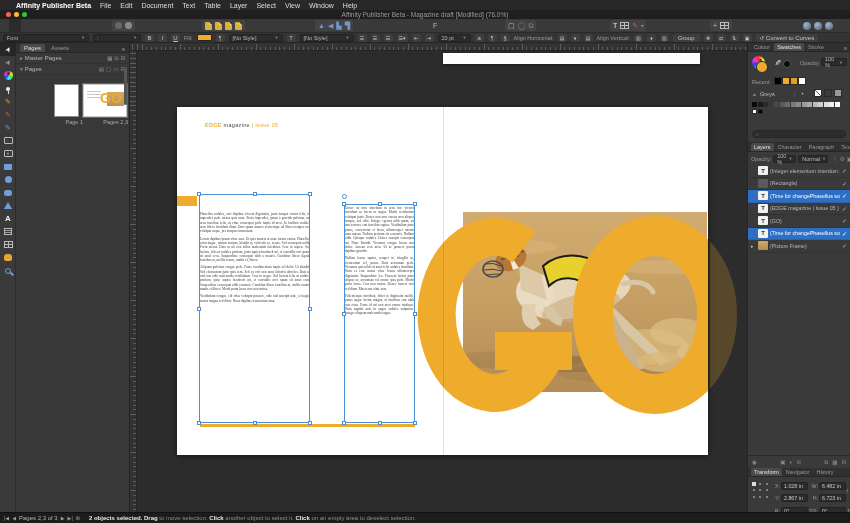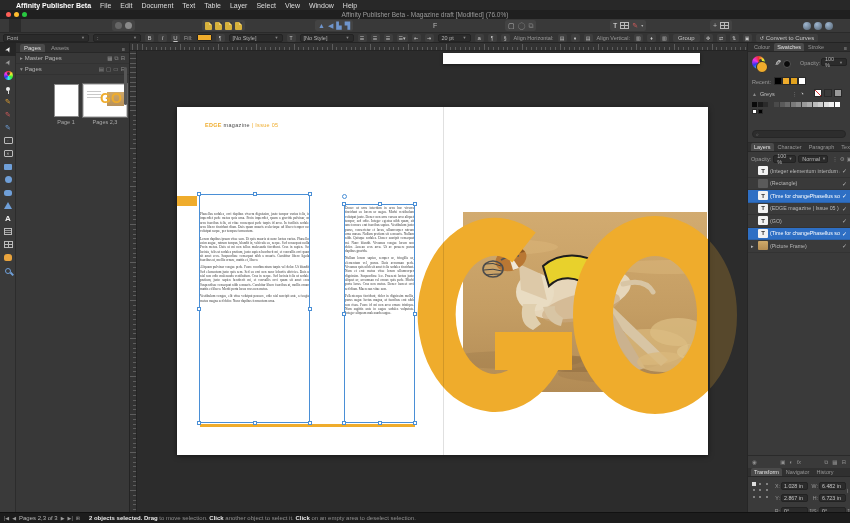--- a/index.html
+++ b/index.html
@@ -56,21 +56,21 @@
 .zoomt{width:6px;height:6px;border:1.5px solid #6f9fd8;border-radius:50%;position:relative}
 .zoomt:after{content:"";position:absolute;left:4px;top:4px;width:4px;height:1.5px;background:#6f9fd8;transform:rotate(45deg)}
 
 #pagespanel{position:absolute;left:16px;top:43px;width:114px;bottom:11px;background:#383838;border-right:1px solid #242424;z-index:30;font-size:6px}
 .ptabs{height:10px;display:flex;align-items:flex-end;gap:2px;padding:0 4px;background:#303030;border-bottom:1px solid #272727}
 .ptab{padding:1px 4px;color:#999;border-radius:2px 2px 0 0}
 .ptab.act{background:#4a4a4a;color:#ddd}
 .prow{height:11px;display:flex;align-items:center;padding:0 4px;color:#b5b5b5;gap:2px;border-bottom:1px solid #323232}
 .prow .spacer{flex:1}
 .mini-ic{color:#8f8f8f;font-size:5.5px}
-.thumb-wrap{position:absolute;text-align:center;color:#aaa;font-size:5.5px}
+.thumb-wrap{position:absolute;text-align:right;color:#aaa;font-size:5.5px}
 .thumb{background:#fff;border:1px solid #8a8a8a;margin:0 auto 2px auto;position:relative;overflow:hidden}
 .thumb.sel{border:1px solid #c9c9c9;box-shadow:0 0 0 1px #666}
 .scrollbar{position:absolute;width:3px;border-radius:2px;background:#565656}
 
 #canvas{position:absolute;left:130px;top:43px;width:617px;bottom:11px;background:#2c2c2c;z-index:20;overflow:hidden}
 #hruler{position:absolute;left:0;top:0;width:617px;height:8px;background:#333;border-bottom:1px solid #242424}
 #vruler{position:absolute;left:0;top:8px;width:7px;bottom:0;background:#333;border-right:1px solid #242424}
 .tick{position:absolute;background:#5d5d5d}
 #page1strip{position:absolute;left:313px;top:10px;width:257px;height:11px;background:#fdfdfd;box-shadow:0 1px 3px rgba(0,0,0,.5)}
 #spread{position:absolute;left:47px;top:64px;width:531px;height:348px;background:#fff;box-shadow:0 1px 5px rgba(0,0,0,.55);overflow:hidden}

